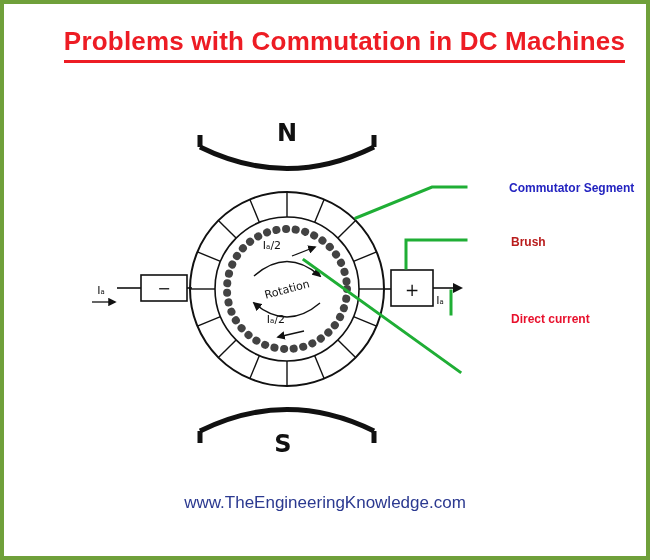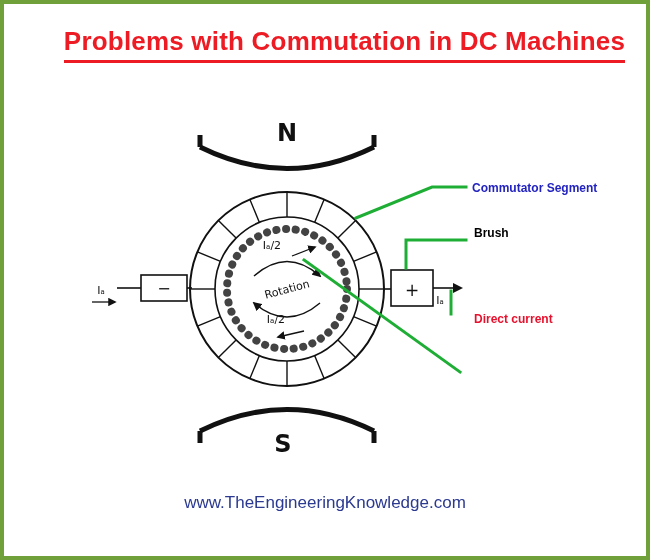--- a/index.html
+++ b/index.html
@@ -8,24 +8,24 @@
     background:#fff;border:4px solid #6fa03a;overflow:hidden;
     font-family:"Liberation Sans",sans-serif;
   }
   .title-wrap{position:absolute;top:22px;left:0;right:0;text-align:center;padding-left:39px;}
   .title{
     display:inline-block;color:#ed1c24;font-size:26px;font-weight:bold;
     border-bottom:3px solid #ed1c24;padding-bottom:3px;letter-spacing:0.2px;
   }
   .diagram-svg{position:absolute;left:0;top:0;}
   .callout{
-    position:absolute;font-size:12px;font-weight:bold;white-space:nowrap;
+    position:absolute;font-size:12px;font-weight:bold;white-space:nowrap;margin-left:37px;
   }
   .callout.commutator{left:468px;top:177px;color:#2323c0;}
-  .callout.brush{left:470px;top:222px;color:#000000;}
+  .callout.brush{left:470px;top:231px;color:#b91c1c;}
   .callout.direct{left:470px;top:308px;color:#e8112d;text-align:center;}
   .callout.alternating{left:466px;top:359px;color:#8b8b8b;}
   .website{
     position:absolute;left:0;right:0;top:489px;text-align:center;
     color:#2b3990;font-size:17px;
   }
   
   .ink{stroke:#111;fill:none;}
   .pole{stroke:#111;stroke-width:5;fill:none;}
   .segments line{stroke:#111;stroke-width:1.4;}

